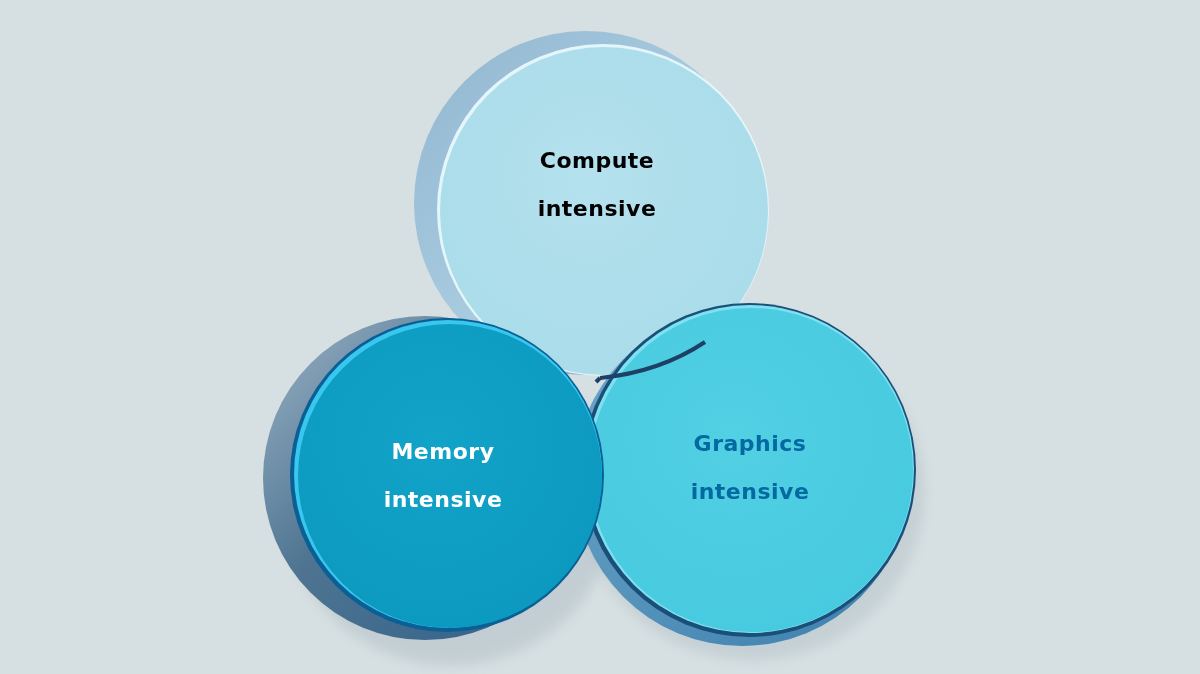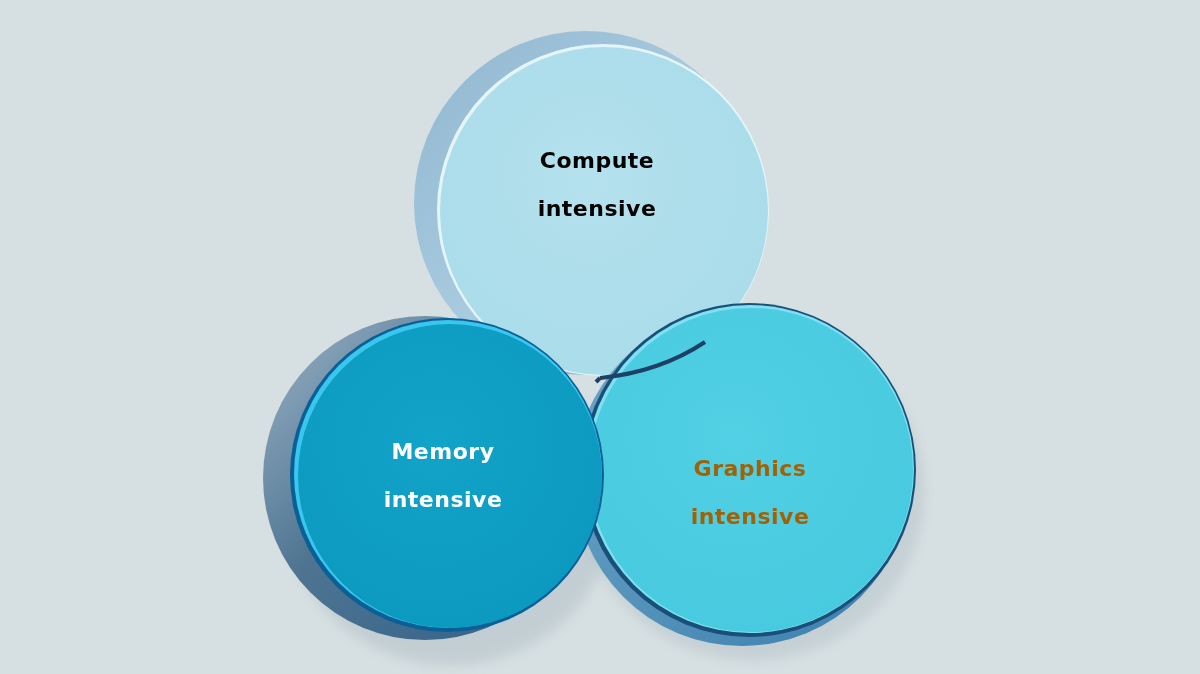--- a/index.html
+++ b/index.html
@@ -102,17 +102,17 @@
   <div class="label" style="left:497px; top:137px; width:200px; color:#000;">
     <span>Compute</span>
     <span>intensive</span>
   </div>
 
   <div class="label" style="left:343px; top:428px; width:200px; color:#fff;">
     <span>Memory</span>
     <span>intensive</span>
   </div>
 
-  <div class="label" style="left:650px; top:445px; width:200px; color:#a16207;">
+  <div class="label" style="left:650px; top:420px; width:200px; color:#0369a1;">
     <span>Graphics</span>
     <span>intensive</span>
   </div>
 </div>
 
 </body></html>

